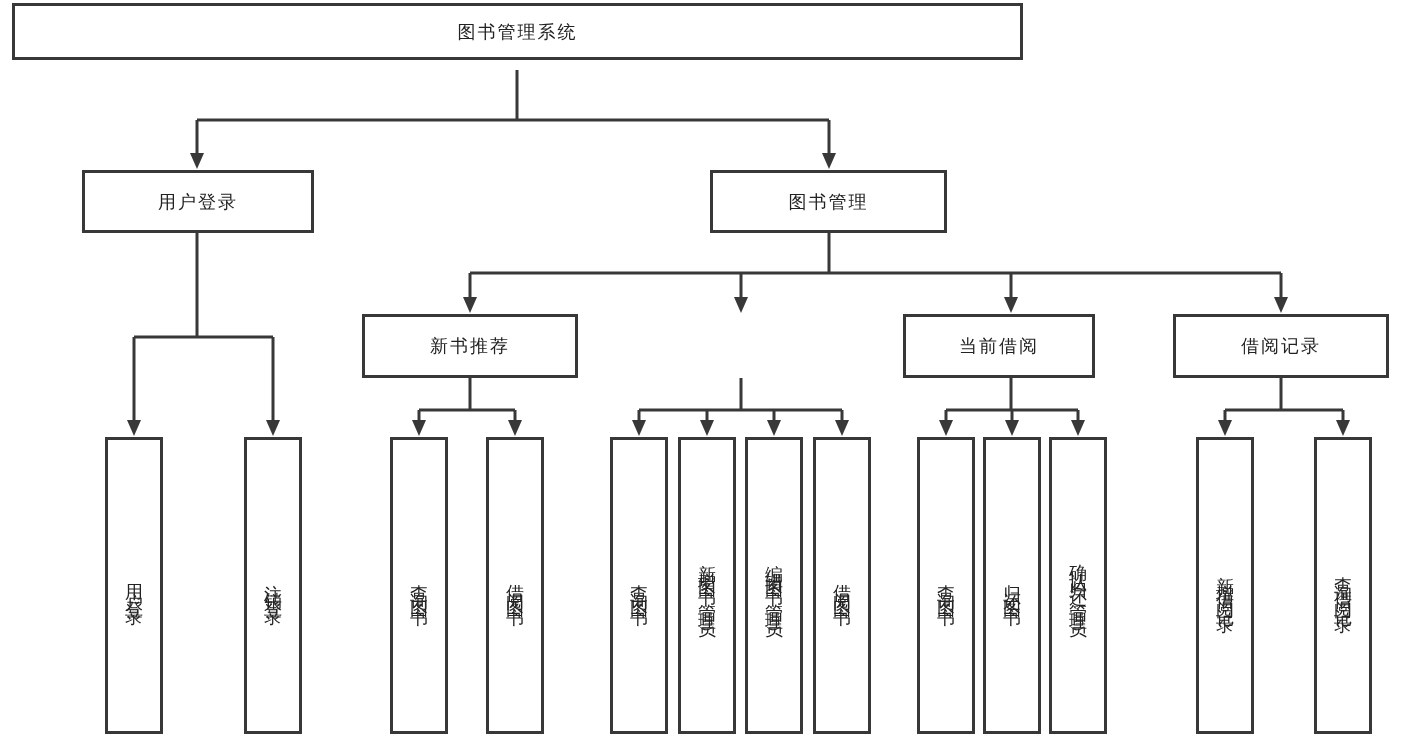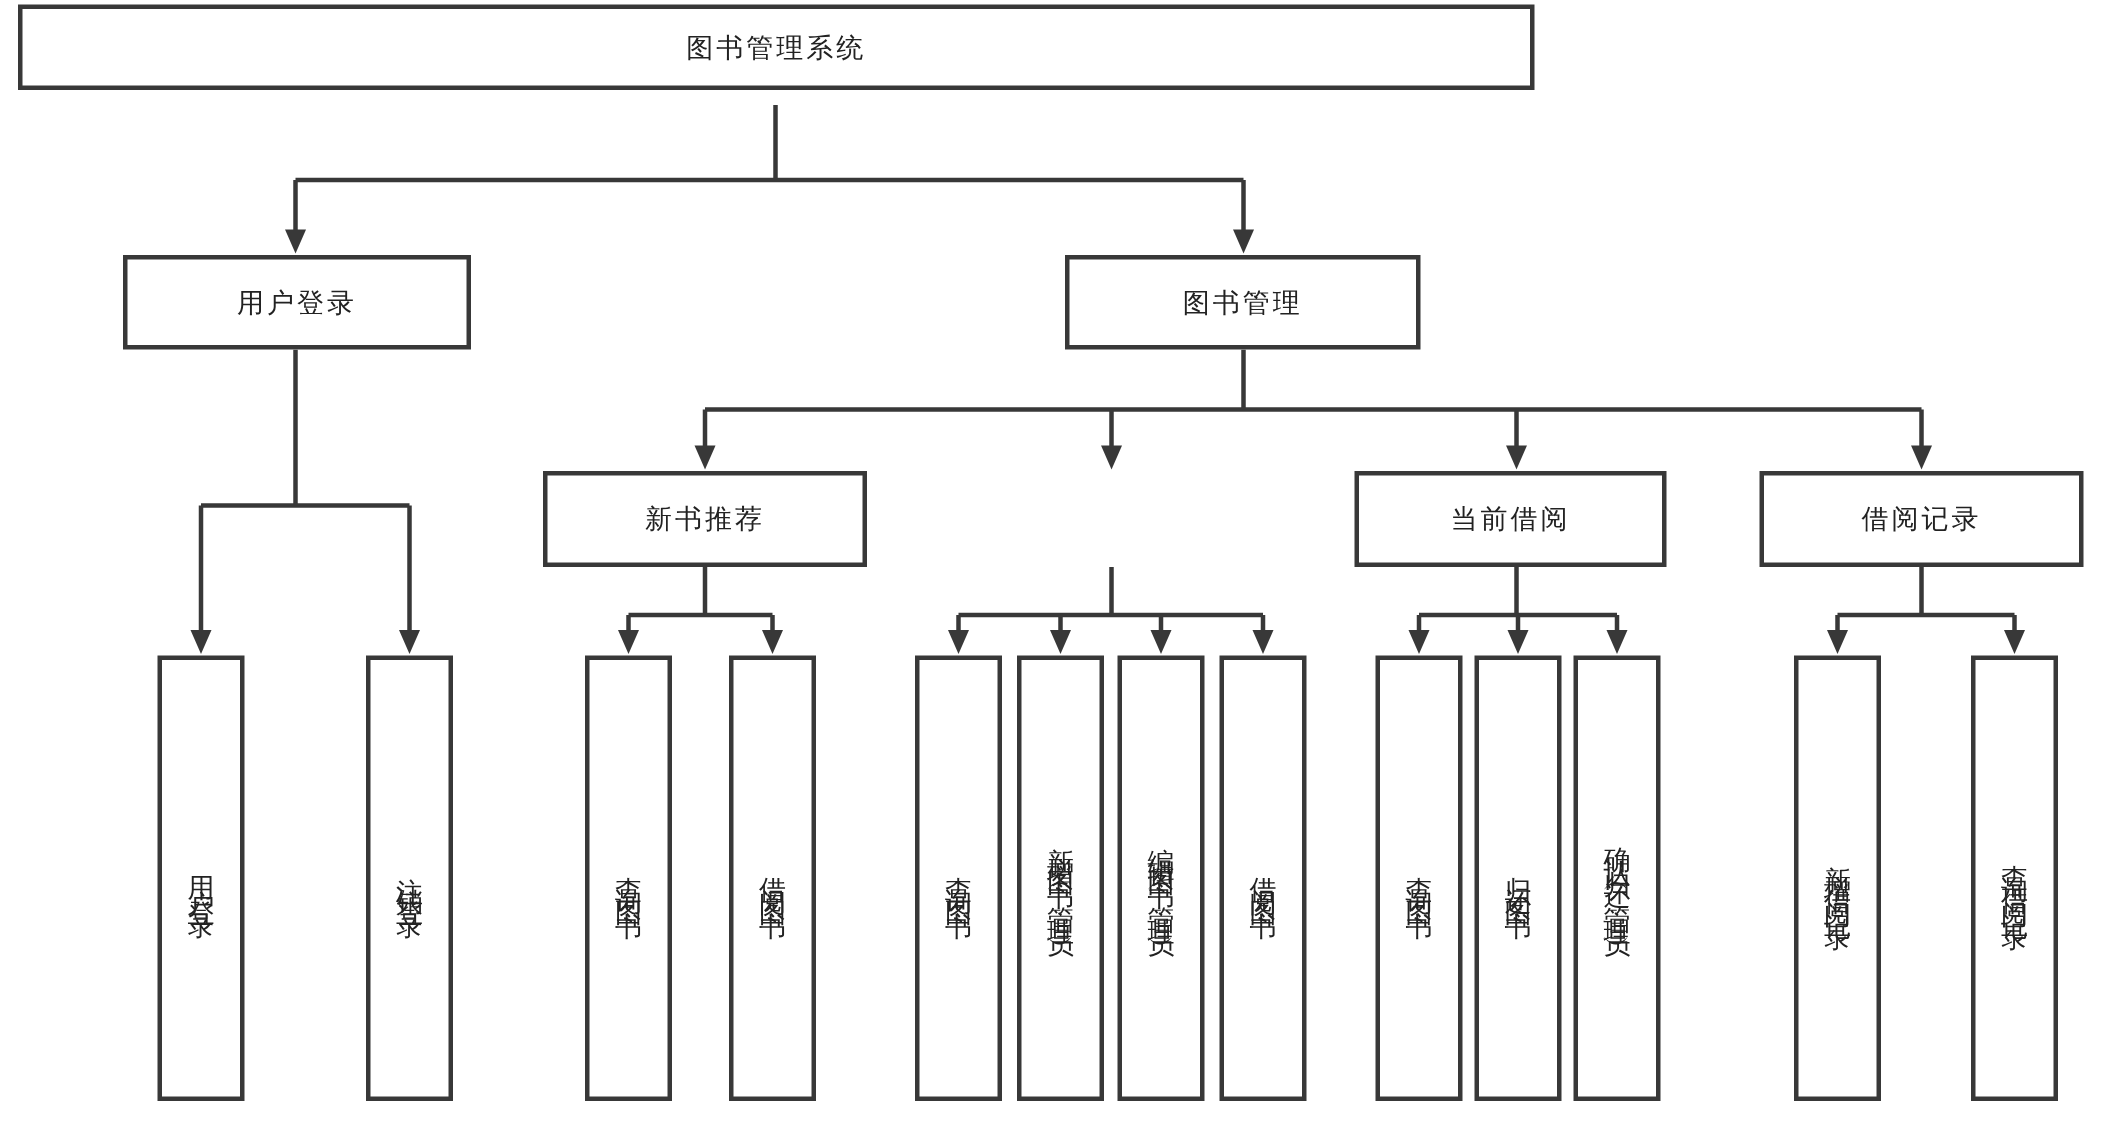--- a/index.html
+++ b/index.html
@@ -92,21 +92,21 @@
       <polygon points="1336,420 1350,420 1343,436"></polygon>
     </g>
   </svg>
 
   <div class="box hbox" style="left:12px;top:3px;width:1011px;height:57px;">图书管理系统</div>
 
   <div class="box hbox" style="left:82px;top:170px;width:232px;height:63px;">用户登录</div>
   <div class="box hbox" style="left:710px;top:170px;width:237px;height:63px;">图书管理</div>
 
   <div class="box hbox" style="left:362px;top:314px;width:216px;height:64px;">新书推荐</div>
-  <div class="box hbox" style="left:903px;top:314px;width:208px;height:64px;">当前借阅</div>
+  <div class="box hbox" style="left:903px;top:314px;width:192px;height:64px;">当前借阅</div>
   <div class="box hbox" style="left:1173px;top:314px;width:216px;height:64px;">借阅记录</div>
 
   <div class="box vbox" style="left:105px;">用户登录</div>
   <div class="box vbox" style="left:244px;">注销登录</div>
 
   <div class="box vbox" style="left:390px;">查询图书</div>
   <div class="box vbox" style="left:486px;">借阅图书</div>
 
   <div class="box vbox" style="left:610px;">查询图书</div>
   <div class="box vbox" style="left:678px;">新增图书（管理员）</div>

